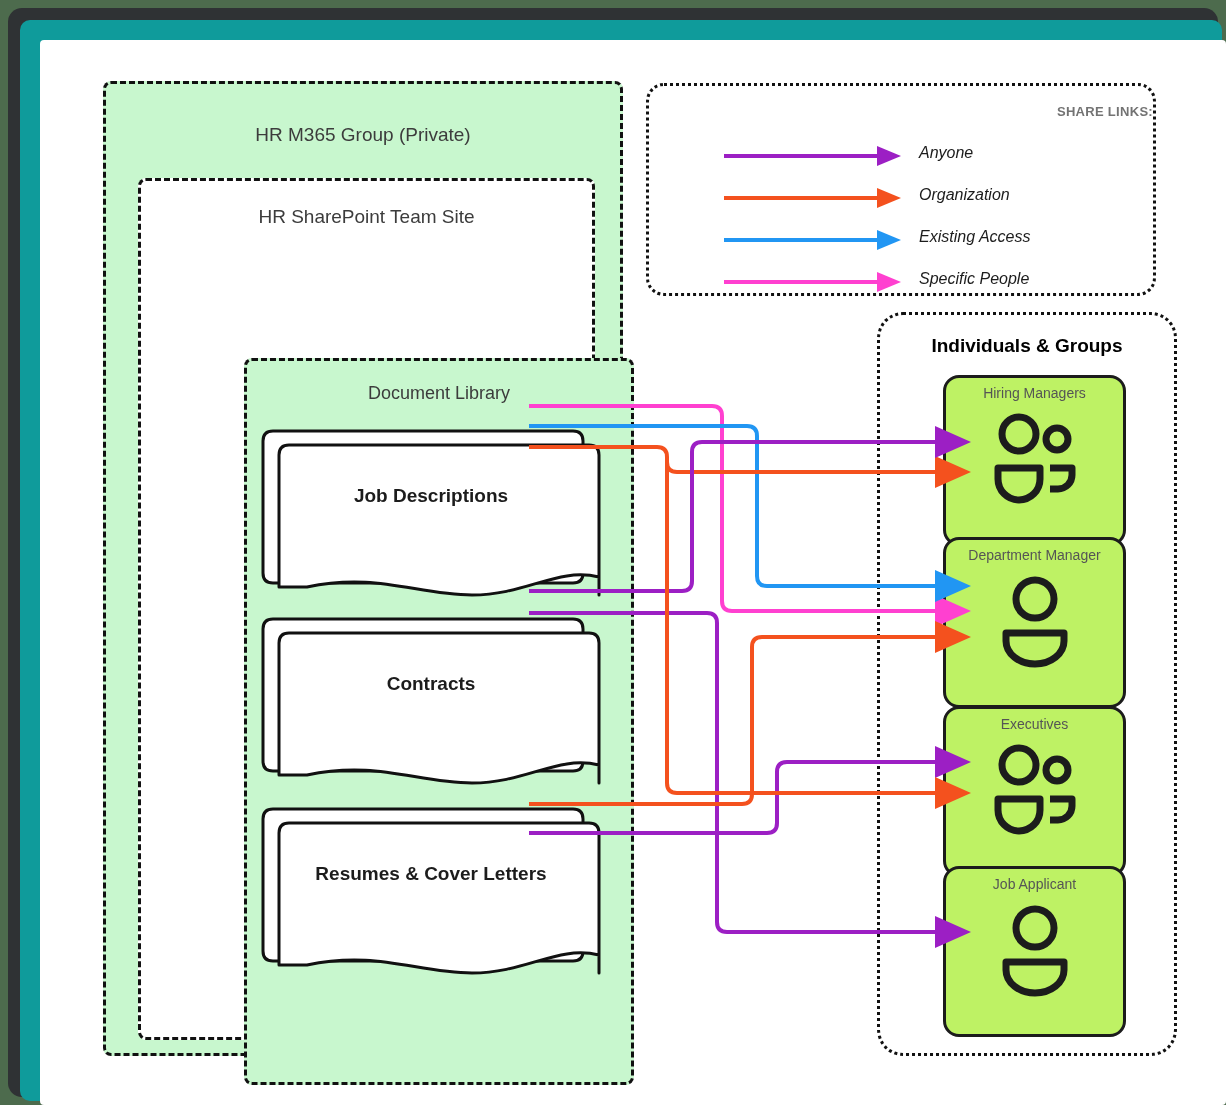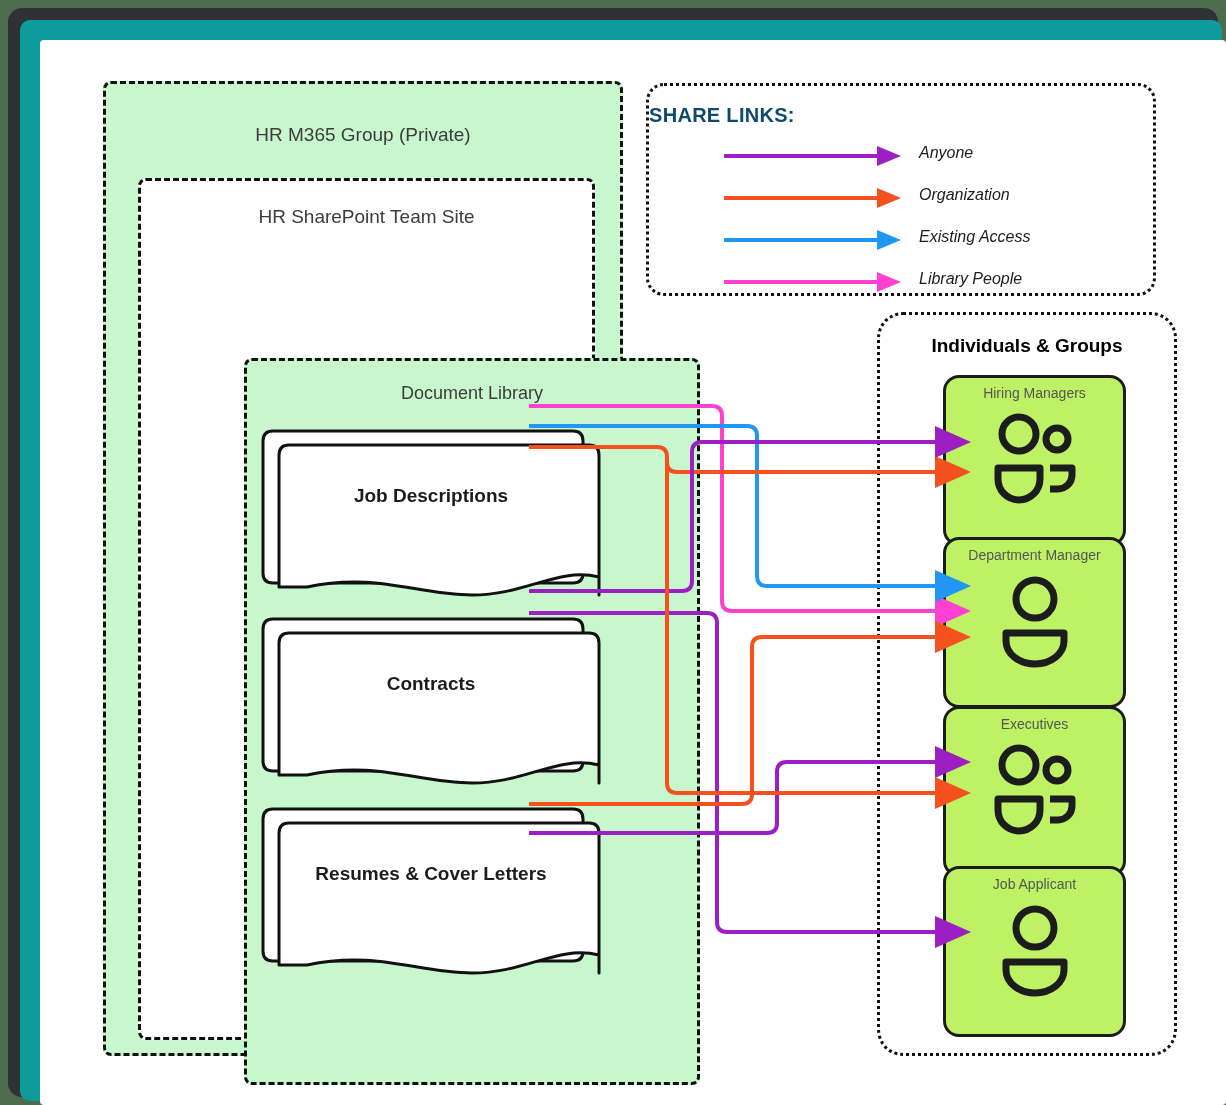--- a/index.html
+++ b/index.html
@@ -21,21 +21,21 @@
     position:absolute;left:20px;top:20px;width:1186px;height:1065px;
     background:#ffffff;border-radius:4px;overflow:hidden;
   }
   .box{position:absolute;box-sizing:border-box;}
 
   
   #m365{left:63px;top:41px;width:520px;height:975px;border:3px dashed #111;
         background:#c8f7ce;border-radius:8px;}
   #site{left:32px;top:94px;width:457px;height:862px;border:3px dashed #111;
         background:#ffffff;border-radius:8px;}
-  #lib{left:103px;top:177px;width:456px;height:727px;border:3px dashed #111;
+  #lib{left:103px;top:177px;width:390px;height:727px;border:3px dashed #111;
        background:#c8f7ce;border-radius:8px;}
 
   .ctitle{
     position:absolute;left:0;right:0;text-align:center;
     font-size:19px;color:#3c3c3c;
   }
   #m365 .ctitle{top:40px;}
   #site .ctitle{top:25px;}
   #lib .ctitle{top:22px;font-size:18px;}
 
@@ -43,22 +43,22 @@
   .docwrap{position:absolute;width:348px;height:175px;}
   .docwrap svg{position:absolute;left:0;top:0;}
   .doclabel{
     position:absolute;left:14px;top:58px;width:320px;text-align:center;
     font-size:19px;font-weight:bold;color:#1c1c1c;
   }
 
   
   #legend{left:606px;top:43px;width:510px;height:213px;
           border:3px dotted #111;border-radius:18px;background:#fff;}
-  #legend .ltitle{position:absolute;left:0;right:0;top:18px;text-align:left;
-          font-size:20px;font-weight:bold;color:#0c4a6e;letter-spacing:.3px;}
+  #legend .ltitle{position:absolute;left:0;right:0;top:18px;text-align:right;
+          font-size:13px;font-weight:bold;color:#737373;letter-spacing:.3px;}
   .lrow{position:absolute;left:0;width:100%;height:26px;}
   .lrow .lbl{position:absolute;left:270px;top:1px;font-size:16px;
              font-style:italic;font-weight:normal;color:#1c1c1c;}
 
   
   #people{left:837px;top:272px;width:300px;height:744px;
           border:3px dotted #111;border-radius:26px;background:#fff;}
   #people .ptitle{position:absolute;left:0;right:0;top:20px;text-align:center;
           font-size:19px;font-weight:bold;color:#000000;}
   .person{position:absolute;left:63px;width:177px;
@@ -142,21 +142,21 @@
          <polygon points="228,3 252,13 228,23" fill="#2196f3"></polygon>
        </svg>
        <span class="lbl">Existing Access</span>
      </div>
 
      <div class="lrow" style="top:183px;">
        <svg width="270" height="26">
          <line x1="75" y1="13" x2="228" y2="13" stroke="#ff40d0" stroke-width="4"></line>
          <polygon points="228,3 252,13 228,23" fill="#ff40d0"></polygon>
        </svg>
-       <span class="lbl">Library People</span>
+       <span class="lbl">Specific People</span>
      </div>
    </div>
 
    <div class="box" id="people">
      <div class="ptitle">Individuals &amp; Groups</div>
 
      <div class="person" style="top:60px;height:165px;">
        <div class="pname">Hiring Managers</div>
        <div class="picon">
          <svg width="100" height="100" viewBox="0 0 100 100">

